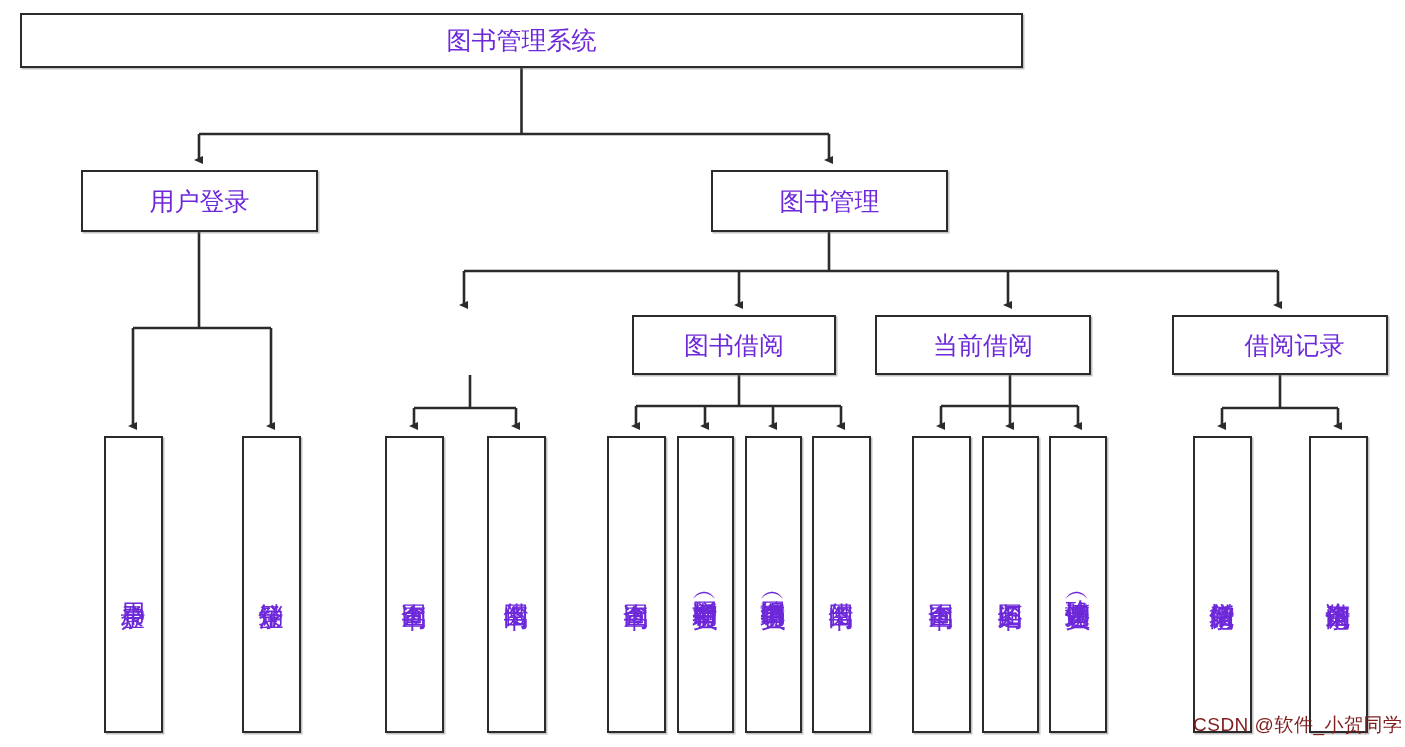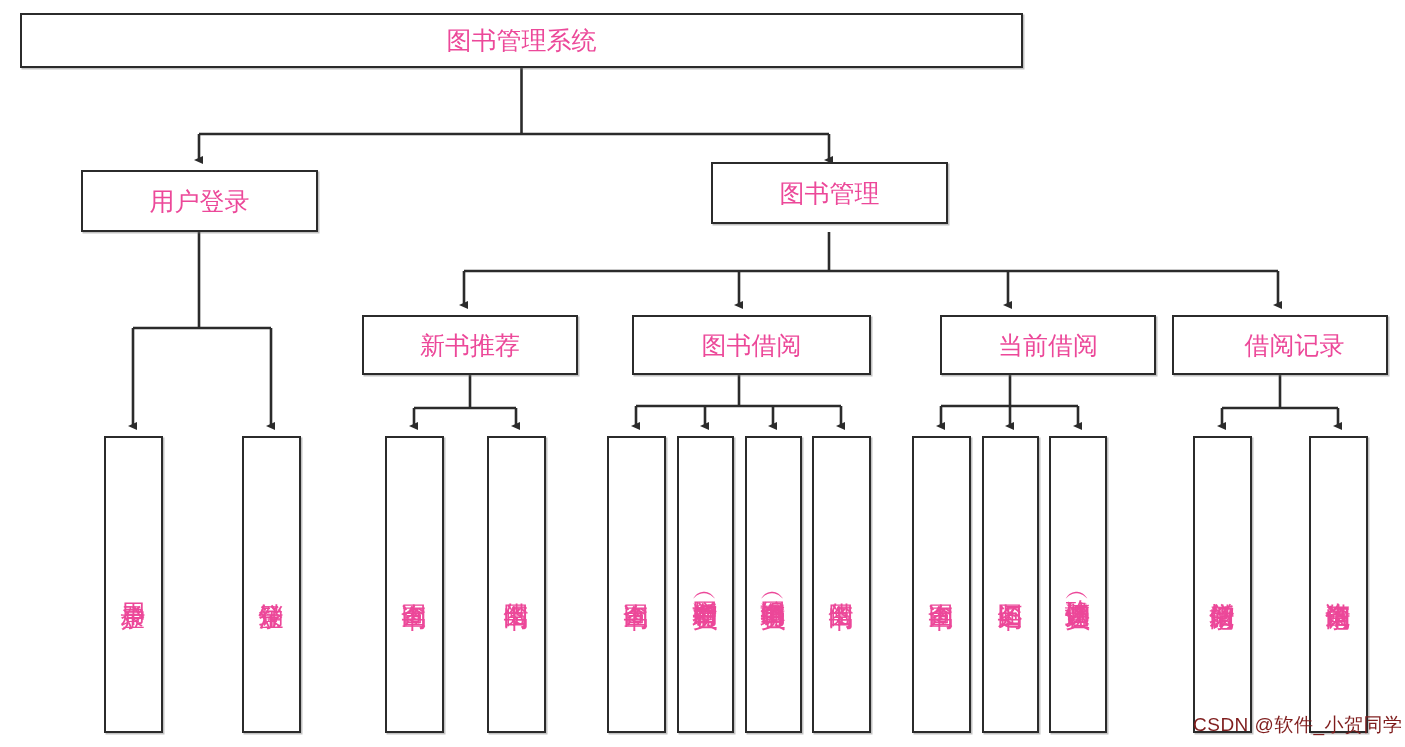--- a/index.html
+++ b/index.html
@@ -29,21 +29,21 @@
     position: absolute;
     box-sizing: border-box;
     background: #ffffff;
     border: 2.5px solid #2b2b2b;
     display: flex;
     align-items: center;
     justify-content: center;
     box-shadow: 1.5px 1.5px 0 rgba(120,120,120,0.45);
   }
   .node .label {
-    color: #ec4899;
+    color: #6d28d9;
     text-align: center;
     line-height: 1.08;
     white-space: nowrap;
   }
   .node.horiz .label {
     font-size: 25px;
   }
   .node.vert {
     align-items: center;
     justify-content: center;
@@ -121,31 +121,28 @@
     </g>
   </svg>
 
   <div class="node horiz" style="left:20px; top:13px; width:1003px; height:55px;">
     <span class="label">图书管理系统</span>
   </div>
 
   <div class="node horiz" style="left:81px; top:170px; width:237px; height:62px;">
     <span class="label">用户登录</span>
   </div>
-  <div class="node horiz" style="left:711px; top:162px; width:237px; height:62px;">
+  <div class="node horiz" style="left:711px; top:170px; width:237px; height:62px;">
     <span class="label">图书管理</span>
   </div>
 
-  <div class="node horiz" style="left:362px; top:315px; width:216px; height:60px;">
-    <span class="label">新书推荐</span>
-  </div>
-  <div class="node horiz" style="left:632px; top:315px; width:239px; height:60px;">
+  <div class="node horiz" style="left:632px; top:315px; width:204px; height:60px;">
     <span class="label">图书借阅</span>
   </div>
-  <div class="node horiz" style="left:940px; top:315px; width:216px; height:60px;">
+  <div class="node horiz" style="left:875px; top:315px; width:216px; height:60px;">
     <span class="label">当前借阅</span>
   </div>
   <div class="node horiz" style="left:1172px; top:315px; width:216px; height:60px;padding-left:29px;">
     <span class="label">借阅记录</span>
   </div>
 
   <div class="node vert" style="left:104px; top:436px; width:59px; height:297px;">
     <span class="label">用户登录</span>
   </div>
   <div class="node vert" style="left:242px; top:436px; width:59px; height:297px;">

